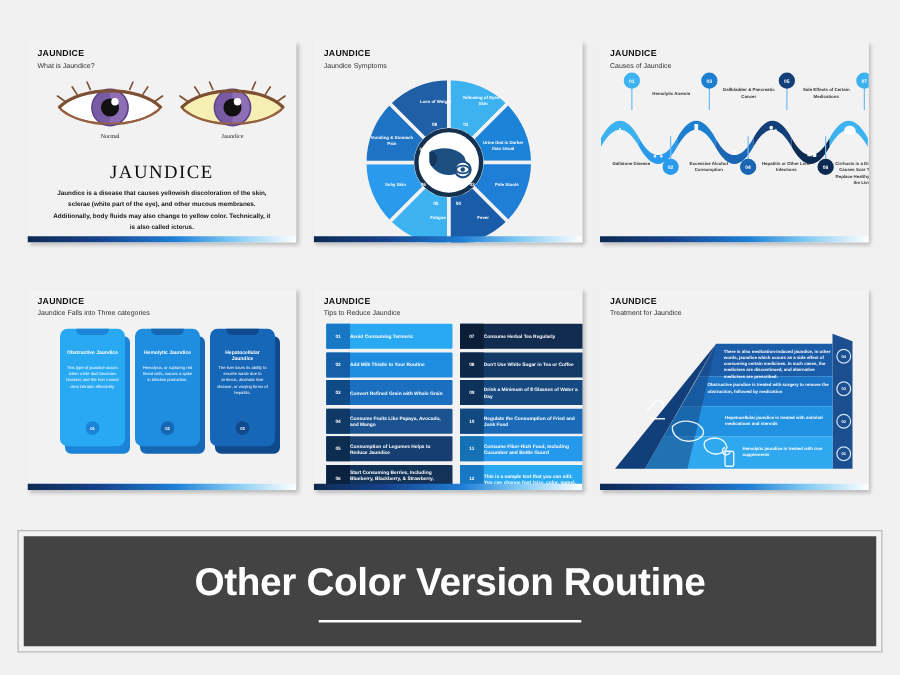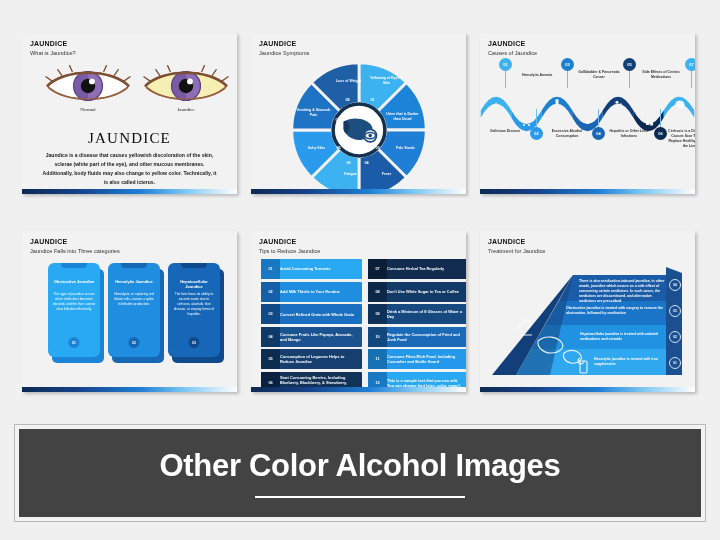--- a/index.html
+++ b/index.html
@@ -462,18 +462,18 @@
         <div class="tnode" style="left:189px;top:48px;background:#1b4f8f;">03</div>
         <div class="tnode" style="left:189px;top:74px;background:#1b4f8f;">02</div>
         <div class="tnode" style="left:189px;top:100px;background:#1b4f8f;">01</div>
       </div>
     </div>
     <div class="slide-bar"></div>
   </div>
 
   <div class="banner-outer">
     <div class="banner">
-      <div class="banner-txt">Other Color Alcohol Images</div>
+      <div class="banner-txt">Other Color Version Routine</div>
       <div class="banner-rule"></div>
     </div>
   </div>
 
 </div>
 
 </body></html>

